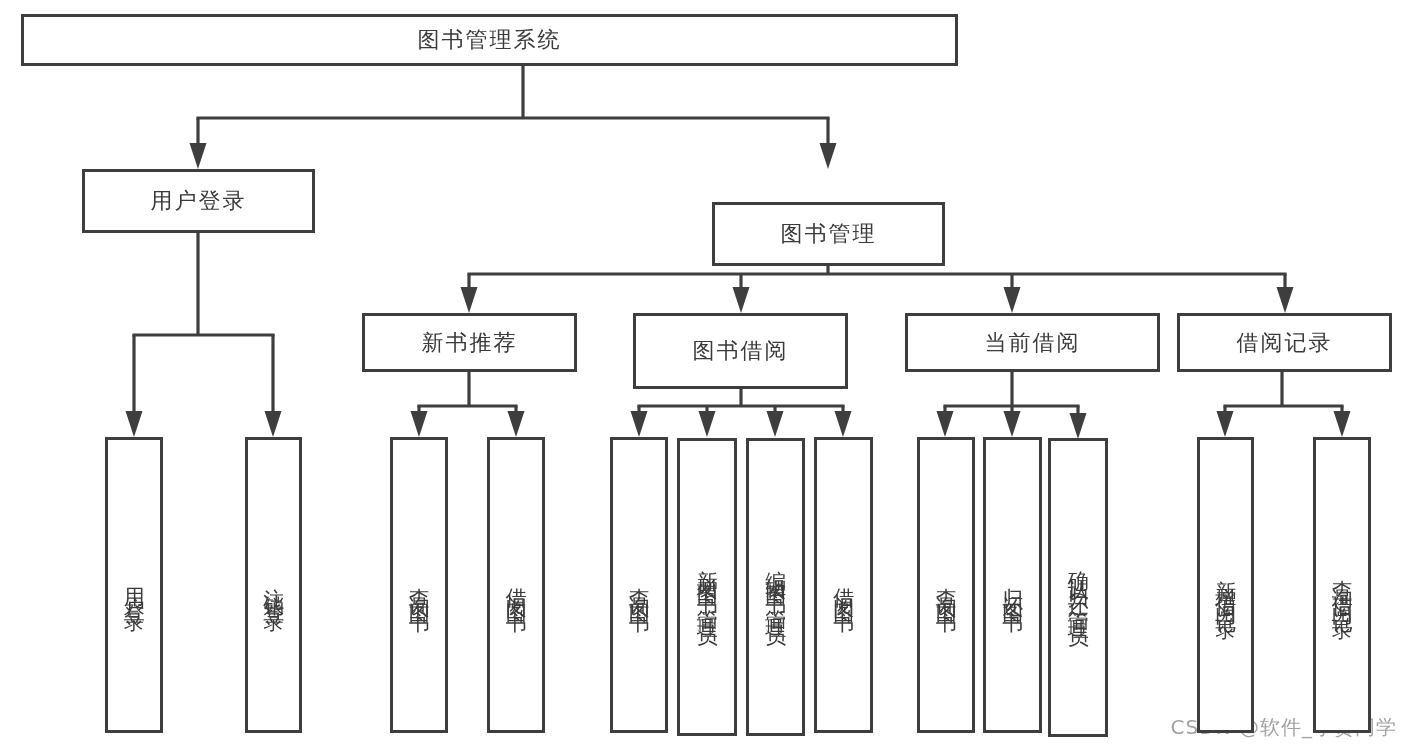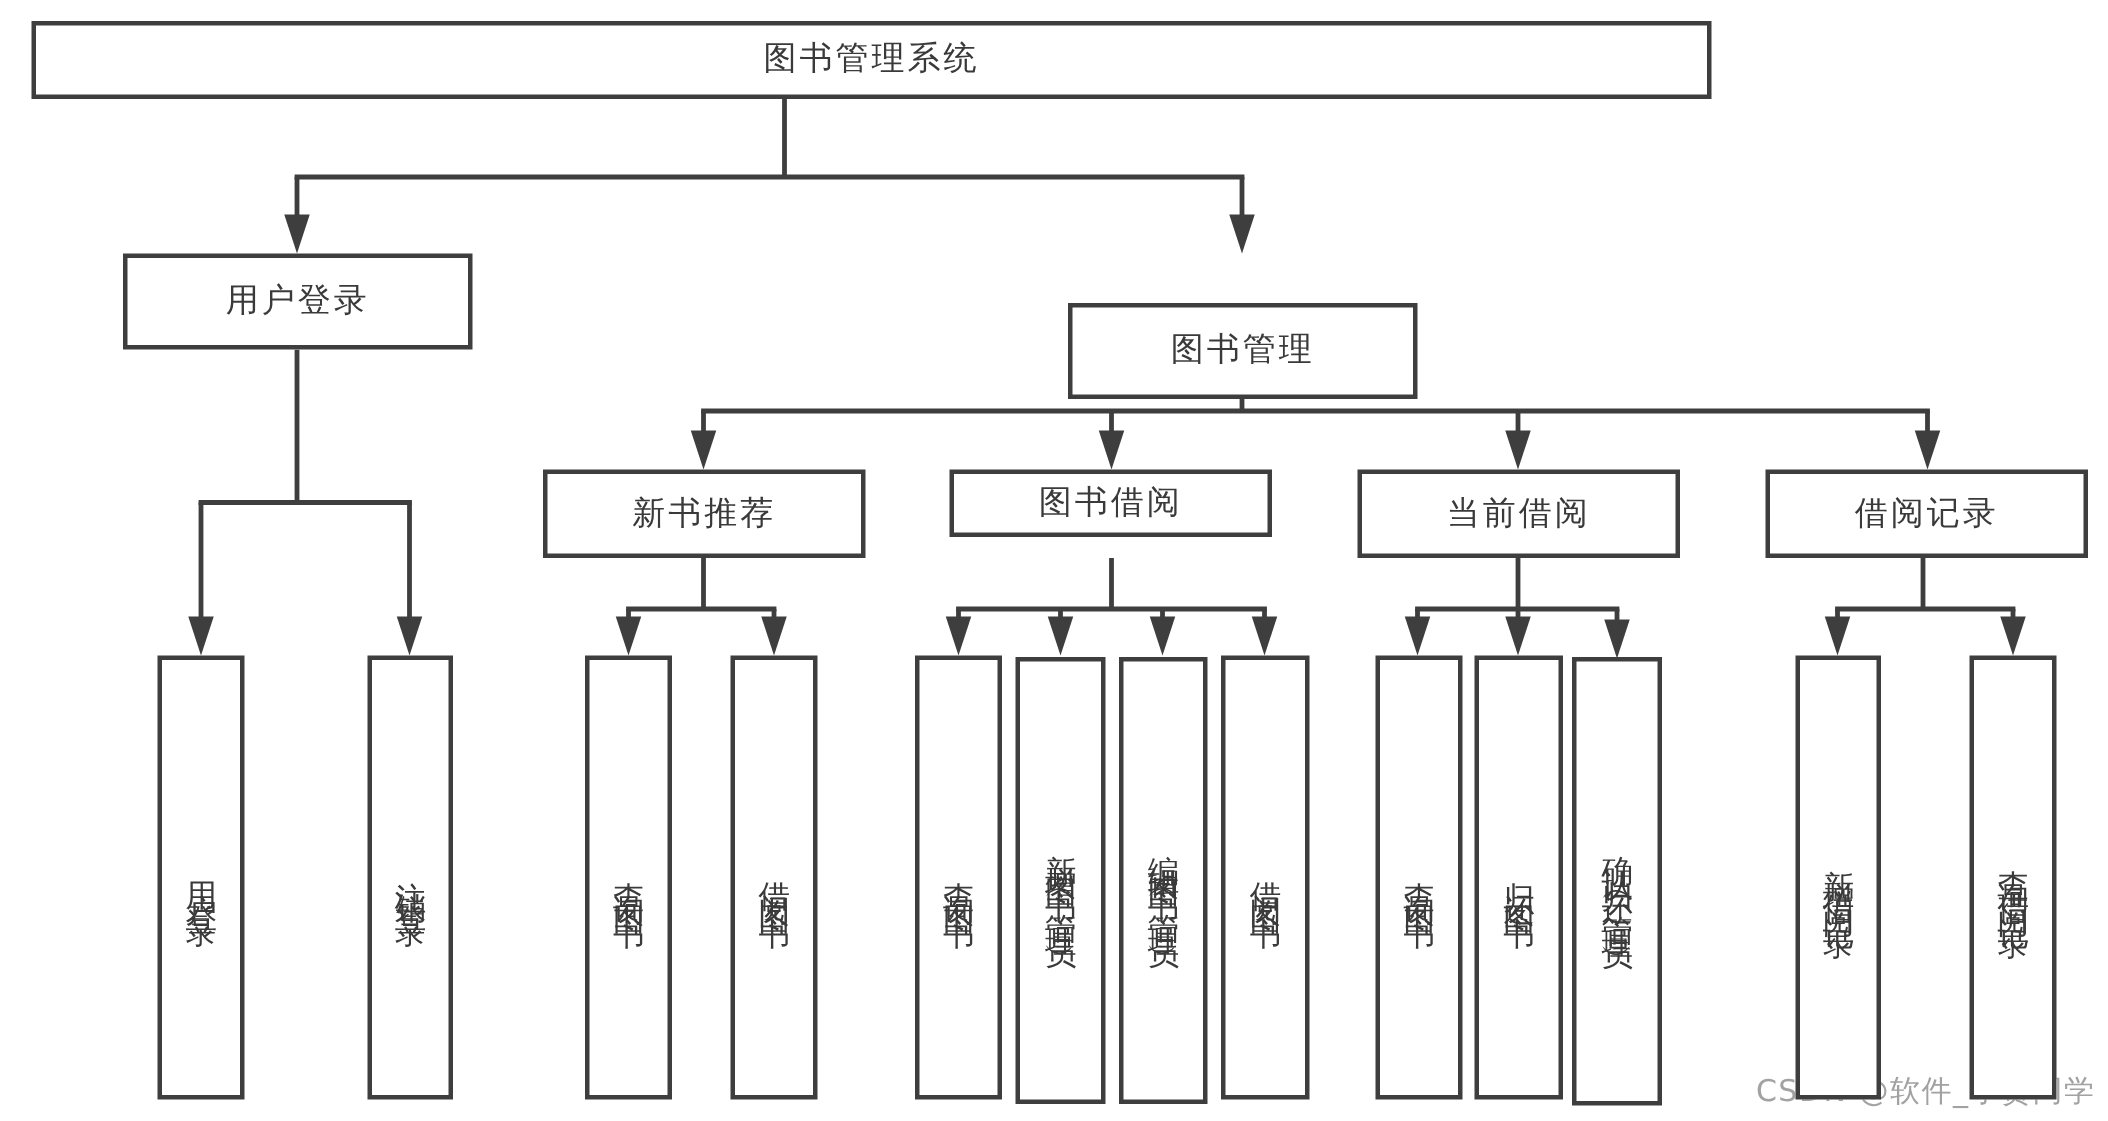--- a/index.html
+++ b/index.html
@@ -92,26 +92,26 @@
       <line x1="1012" y1="406" x2="1012" y2="413" stroke="#3e3e3e" stroke-width="3.2"></line>
       <polygon points="1003.5,411 1020.5,411 1012,437" fill="#3e3e3e"></polygon>
       <line x1="1078" y1="406" x2="1078" y2="415" stroke="#3e3e3e" stroke-width="3.2"></line>
       <polygon points="1069.5,413 1086.5,413 1078,439" fill="#3e3e3e"></polygon>
       <line x1="1225" y1="406" x2="1225" y2="413" stroke="#3e3e3e" stroke-width="3.2"></line>
       <polygon points="1216.5,411 1233.5,411 1225,437" fill="#3e3e3e"></polygon>
       <line x1="1342" y1="406" x2="1342" y2="413" stroke="#3e3e3e" stroke-width="3.2"></line>
       <polygon points="1333.5,411 1350.5,411 1342,437" fill="#3e3e3e"></polygon>
     </svg>
   <div class="watermark">CSDN @软件_小贺同学</div>
-<div class="node h" style="left: 21px; top: 14px; width: 1120px; height: 52px;">图书管理系统</div>
+<div class="node h" style="left: 21px; top: 14px; width: 937px; height: 52px;">图书管理系统</div>
     <div class="node h" style="left: 82px; top: 169px; width: 233px; height: 64px;">用户登录</div>
     <div class="node h" style="left: 712px; top: 169px; width: 233px; height: 64px; margin-top: 33px;">图书管理</div>
     <div class="node h" style="left: 362px; top: 313px; width: 215px; height: 59px;">新书推荐</div>
-    <div class="node h" style="left: 633px; top: 313px; width: 215px; height: 45px;">图书借阅</div>
-    <div class="node h" style="left: 905px; top: 313px; width: 215px; height: 59px;">当前借阅</div>
+    <div class="node h" style="left: 633px; top: 313px; width: 215px; height: 76px;">图书借阅</div>
+    <div class="node h" style="left: 905px; top: 313px; width: 255px; height: 59px;">当前借阅</div>
     <div class="node h" style="left: 1177px; top: 313px; width: 215px; height: 59px;">借阅记录</div>
     <div class="node v" style="left: 105px; top: 437px; width: 58px; height: 296px;">用户登录</div>
     <div class="node v" style="left: 245px; top: 437px; width: 57px; height: 296px;">注销登录</div>
     <div class="node v" style="left: 390px; top: 437px; width: 58px; height: 296px;">查询图书</div>
     <div class="node v" style="left: 487px; top: 437px; width: 58px; height: 296px;">借阅图书</div>
     <div class="node v" style="left: 610px; top: 437px; width: 58px; height: 296px;">查询图书</div>
     <div class="node v" style="left: 677px; top: 438px; width: 60px; height: 298px;">新增图书（管理员）</div>
     <div class="node v" style="left: 746px; top: 438px; width: 59px; height: 298px;">编辑图书（管理员）</div>
     <div class="node v" style="left: 814px; top: 437px; width: 59px; height: 296px;">借阅图书</div>
     <div class="node v" style="left: 917px; top: 437px; width: 58px; height: 296px;">查询图书</div>

